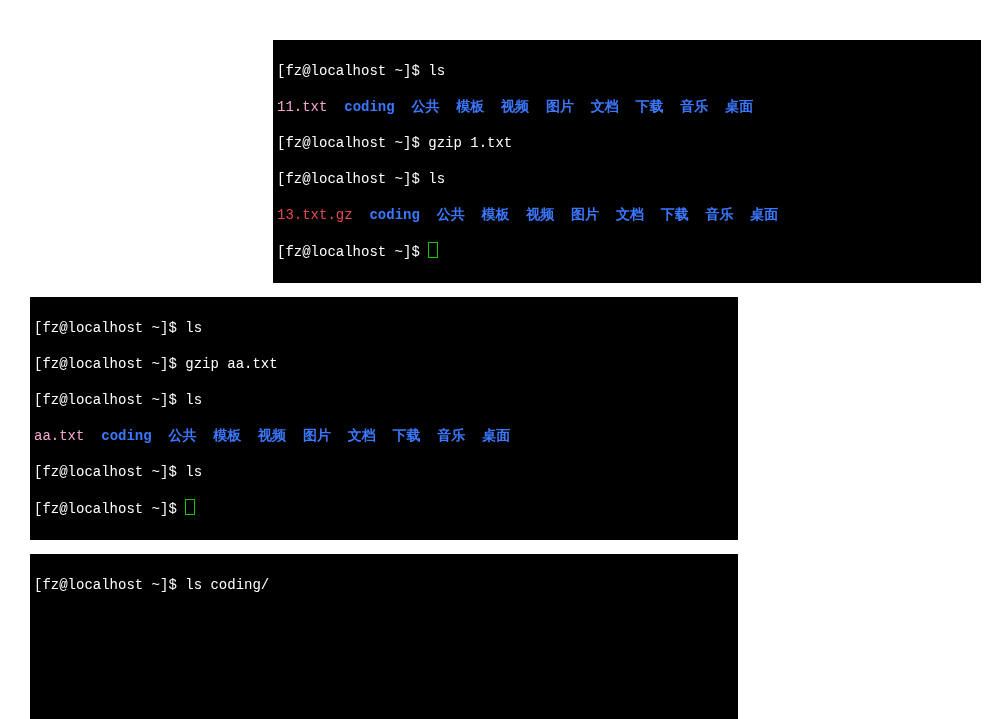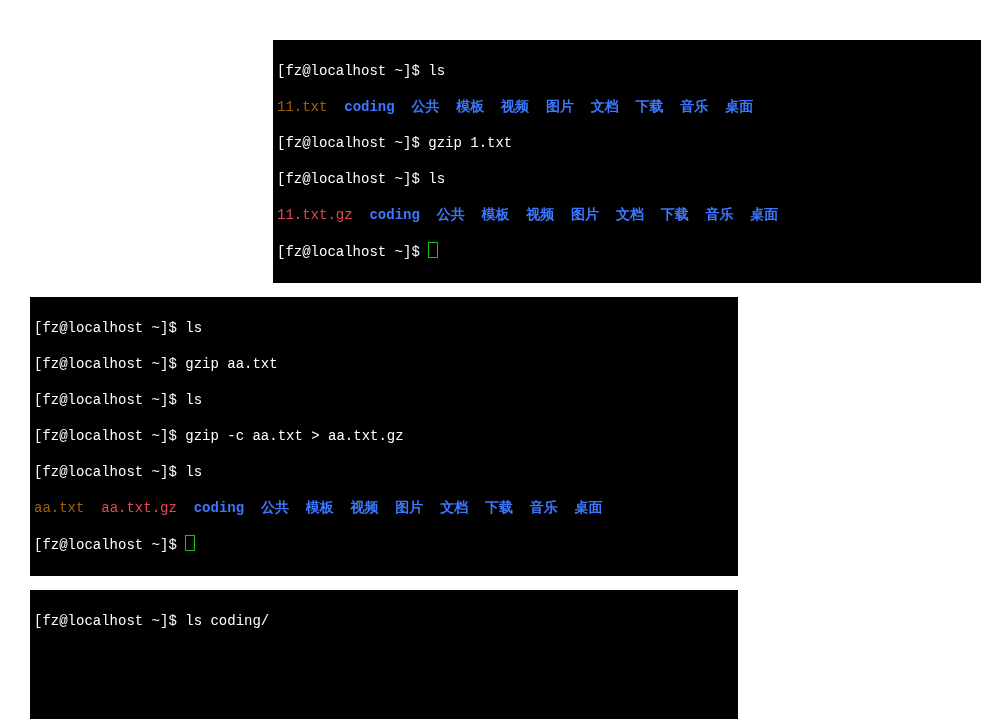--- a/index.html
+++ b/index.html
@@ -14,50 +14,49 @@
     background: #000;
     color: #fff;
     padding: 4px 4px;
     line-height: 18px;
     white-space: pre;
     position: relative;
   }
   .t1 { margin-left: 273px; margin-top: 40px; width: 700px; }
   .t2 { margin-left: 30px; margin-top: 14px; width: 700px; }
   .t3 { margin-left: 30px; margin-top: 14px; width: 700px; }
-  .cyan { color: #a16207; }
+  .cyan { color: #f9a8d4; }
   .blue { color: #3b78ff; font-weight: bold; margin-top: 19px; }
   .red  { color: #e74856; }
   .cursor {
     display: inline-block;
     width: 8px;
     height: 14px;
     border: 1px solid #16c60c;
     vertical-align: -2px;
   }
 </style>
 </head>
 <body>
 
 <div class="term t1">
 <div><span>[fz@localhost ~]$ </span><span>ls</span></div>
 <div><span class="cyan">11.txt</span>  <span class="blue">coding</span>  <span class="blue">公共</span>  <span class="blue">模板</span>  <span class="blue">视频</span>  <span class="blue">图片</span>  <span class="blue">文档</span>  <span class="blue">下载</span>  <span class="blue">音乐</span>  <span class="blue">桌面</span></div>
 <div><span>[fz@localhost ~]$ </span><span>gzip 1.txt</span></div>
 <div><span>[fz@localhost ~]$ </span><span>ls</span></div>
-<div><span class="red">11.txt.gz</span>  <span class="blue">coding</span>  <span class="blue">公共</span>  <span class="blue">模板</span>  <span class="blue">视频</span>  <span class="blue">图片</span>  <span class="blue">文档</span>  <span class="blue">下载</span>  <span class="blue">音乐</span>  <span class="blue">桌面</span></div>
+<div><span class="red">13.txt.gz</span>  <span class="blue">coding</span>  <span class="blue">公共</span>  <span class="blue">模板</span>  <span class="blue">视频</span>  <span class="blue">图片</span>  <span class="blue">文档</span>  <span class="blue">下载</span>  <span class="blue">音乐</span>  <span class="blue">桌面</span></div>
 <div><span>[fz@localhost ~]$ </span><span class="cursor"></span></div>
 </div>
 
 <div class="term t2">
 <div><span>[fz@localhost ~]$ </span><span>ls</span></div>
 <div><span>[fz@localhost ~]$ </span><span>gzip aa.txt</span></div>
 <div><span>[fz@localhost ~]$ </span><span>ls</span></div>
-<div><span>[fz@localhost ~]$ </span><span>gzip -c aa.txt &gt; aa.txt.gz</span></div>
+<div><span class="cyan">aa.txt</span>  <span class="blue">coding</span>  <span class="blue">公共</span>  <span class="blue">模板</span>  <span class="blue">视频</span>  <span class="blue">图片</span>  <span class="blue">文档</span>  <span class="blue">下载</span>  <span class="blue">音乐</span>  <span class="blue">桌面</span></div>
 <div><span>[fz@localhost ~]$ </span><span>ls</span></div>
-<div><span class="cyan">aa.txt</span>  <span class="red">aa.txt.gz</span>  <span class="blue">coding</span>  <span class="blue">公共</span>  <span class="blue">模板</span>  <span class="blue">视频</span>  <span class="blue">图片</span>  <span class="blue">文档</span>  <span class="blue">下载</span>  <span class="blue">音乐</span>  <span class="blue">桌面</span></div>
 <div><span>[fz@localhost ~]$ </span><span class="cursor"></span></div>
 </div>
 
 <div class="term t3">
 <div><span>[fz@localhost ~]$ </span><span>ls coding/</span></div>
 
 
 
 
 

